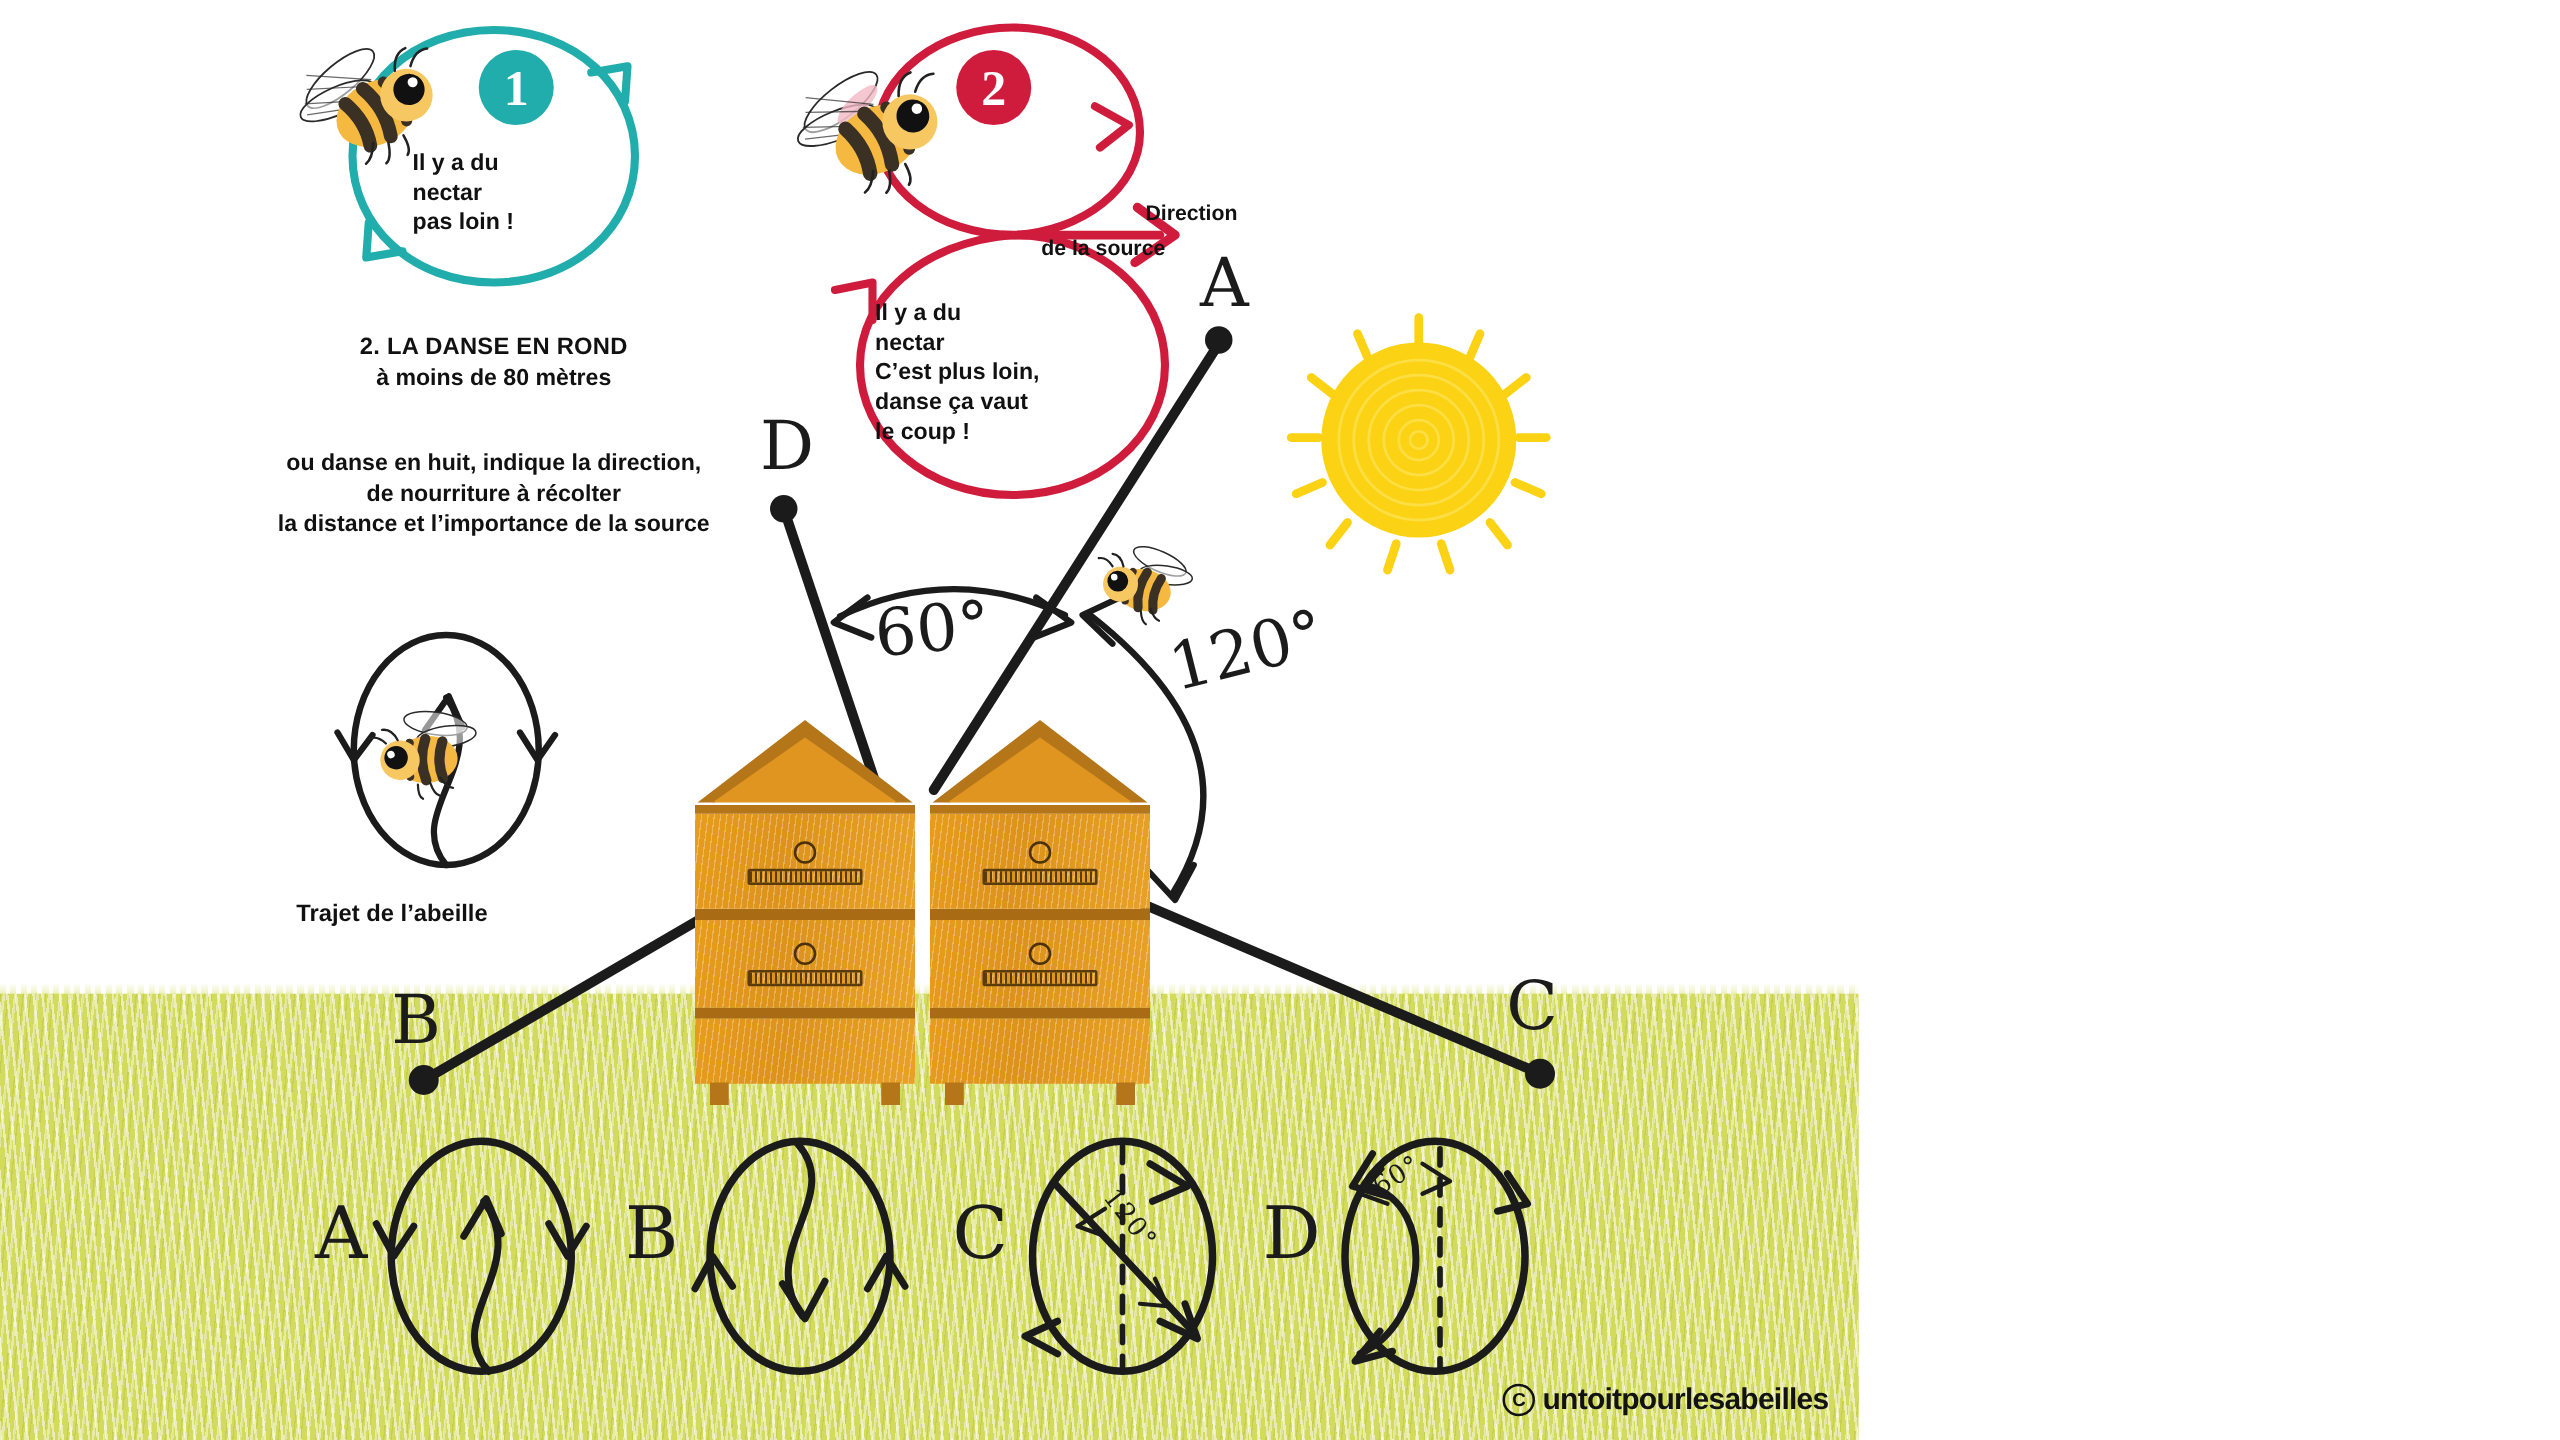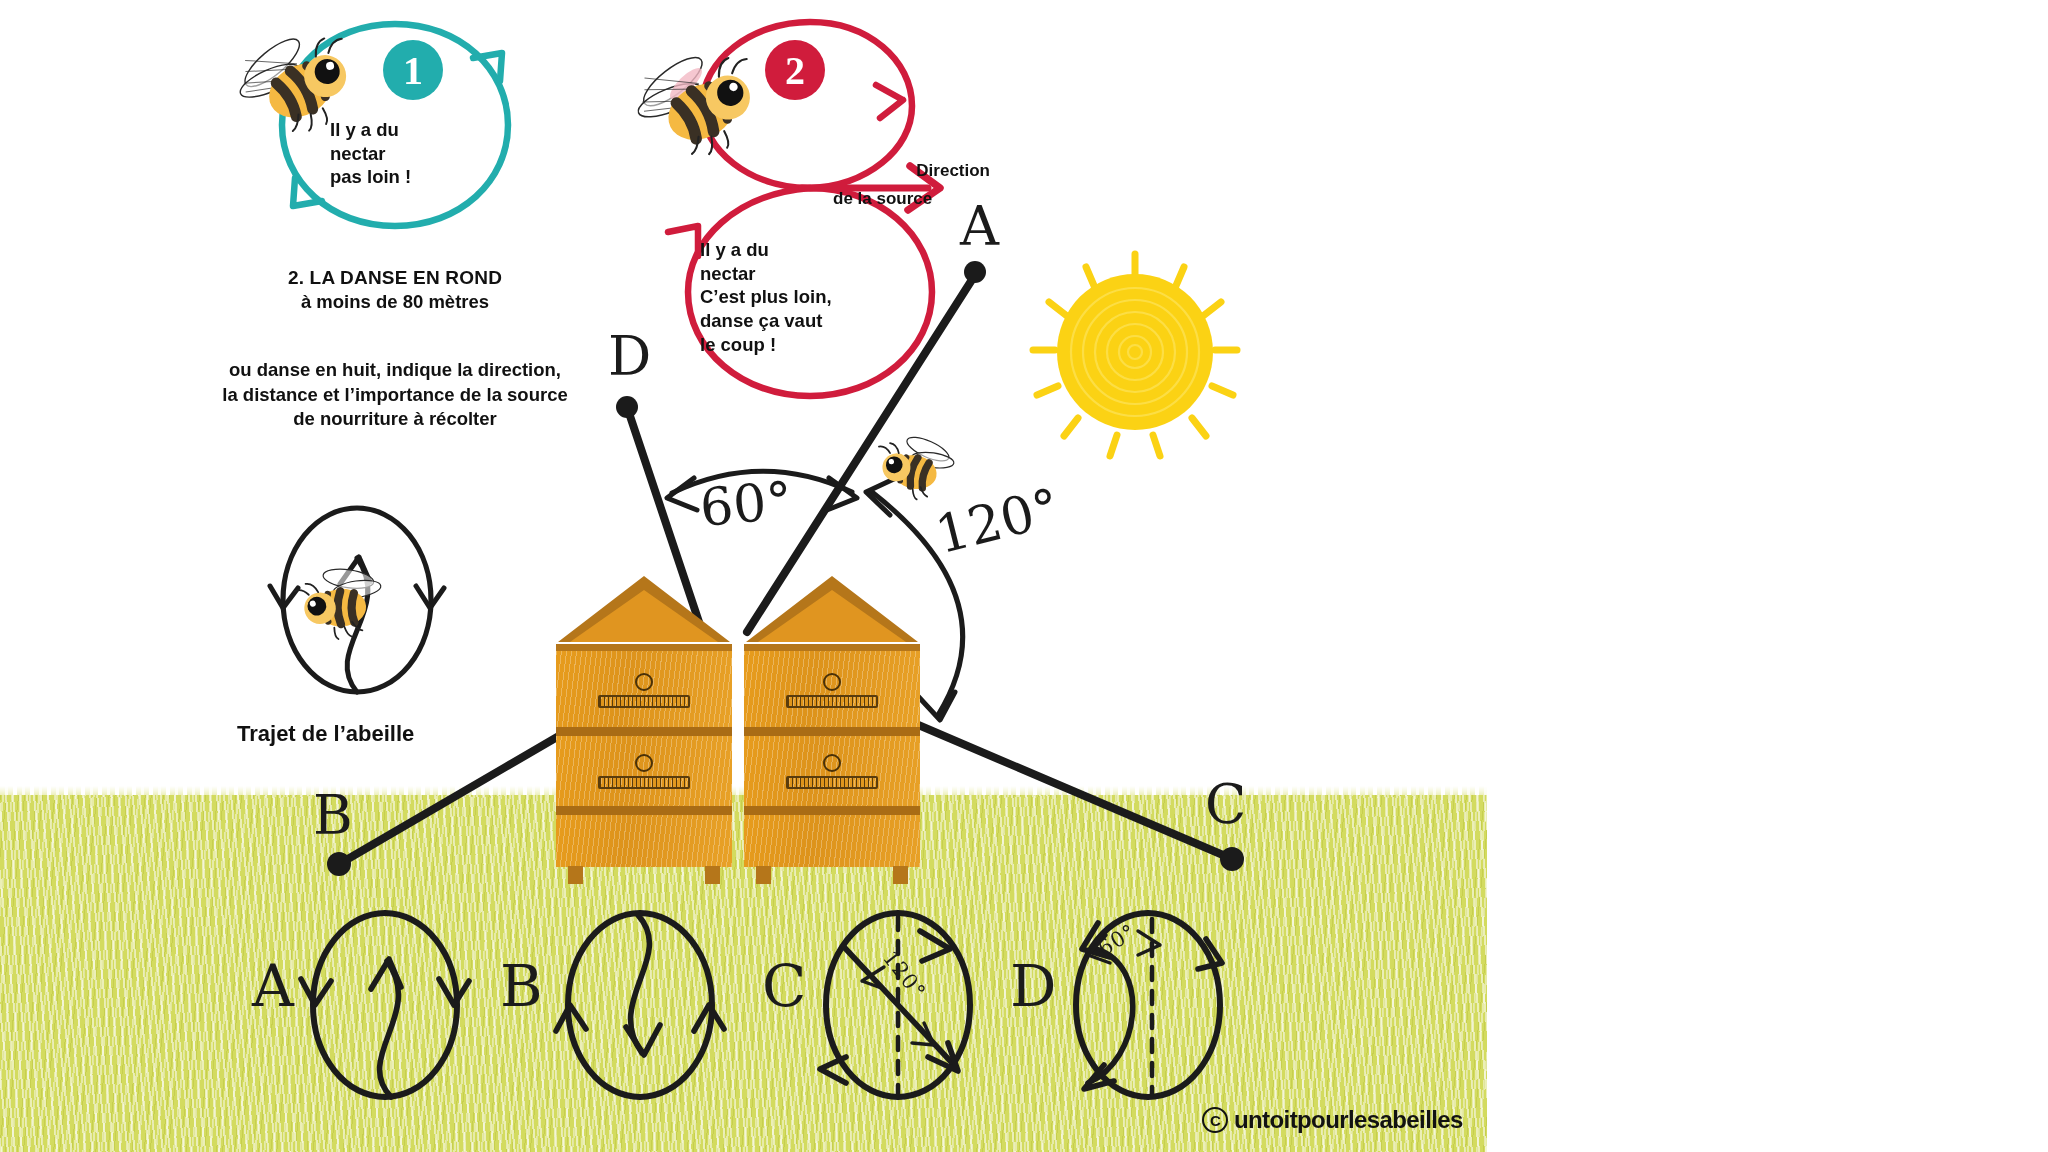--- a/index.html
+++ b/index.html
@@ -214,22 +214,22 @@
     </svg>
   </div>
 
   <div class="abs info-block nosel" style="left:185px;top:265px;">
     <div class="info-head">2. LA DANSE EN ROND</div>
     <div>à moins de 80 mètres</div>
   </div>
 
   <div class="abs info-block nosel" style="left:185px;top:358px;">
     <div>ou danse en huit, indique la direction,</div>
+    <div>de nourriture à récolter</div>
     <div>la distance et l’importance de la source</div>
-    <div>de nourriture à récolter</div>
   </div>
 
   <div class="abs" style="left:262px;top:500px;width:190px;height:200px;">
     <svg width="190" height="200" viewBox="0 0 190 200" class="bee-svg">
       <ellipse cx="95" cy="100" rx="74" ry="92" fill="none" stroke="#1B1B1B" stroke-width="5.2" stroke-linecap="round"></ellipse>
       <path d="M95 192 C 60 150 132 110 95 58" fill="none" stroke="#1B1B1B" stroke-width="5" stroke-linecap="round"></path>
       <path d="M78 84 L 97 57 M 97 57 L 108 82" fill="none" stroke="#1B1B1B" stroke-width="5" stroke-linecap="round" stroke-linejoin="round"></path>
       <path d="M8 86 L 21 108 M 21 108 L 36 88" fill="none" stroke="#1B1B1B" stroke-width="5" stroke-linecap="round" stroke-linejoin="round"></path>
       <path d="M154 86 L 168 108 M 168 108 L 182 88" fill="none" stroke="#1B1B1B" stroke-width="5" stroke-linecap="round" stroke-linejoin="round"></path>
     </svg>
@@ -251,21 +251,21 @@
       <circle cx="96" cy="45" r="4" fill="#fff"></circle>
       <g stroke="#222" stroke-width="2.4" fill="none" stroke-linecap="round">
         <path d="M84 33 q 2 -14 12 -16"></path>
         <path d="M97 32 q 6 -12 16 -11"></path>
         <path d="M55 86 q -3 12 -9 15"></path>
         <path d="M67 88 q 0 13 -5 16"></path>
         <path d="M80 85 q 4 12 0 16"></path>
       </g>
     </svg>
   </div>
-  <div class="abs txt nosel" style="left:237px;top:720px;width:240px;font-size:22px;">Trajet de l’abeille</div>
+  <div class="abs txt nosel" style="left:237px;top:720px;width:240px;font-size:19px;">Trajet de l’abeille</div>
 
   <svg class="abs" style="left:0;top:0;" width="2048" height="1152">
 
     <line x1="747" y1="632" x2="975" y2="275" stroke="#1B1B1B" stroke-width="8" stroke-linecap="round"></line>
     <circle cx="975" cy="272" r="11" fill="#1B1B1B"></circle>
 
     <line x1="700" y1="625" x2="628" y2="410" stroke="#1B1B1B" stroke-width="8" stroke-linecap="round"></line>
     <circle cx="627" cy="407" r="11" fill="#1B1B1B"></circle>
 
     <line x1="564" y1="733" x2="341" y2="863" stroke="#1B1B1B" stroke-width="8" stroke-linecap="round"></line>

